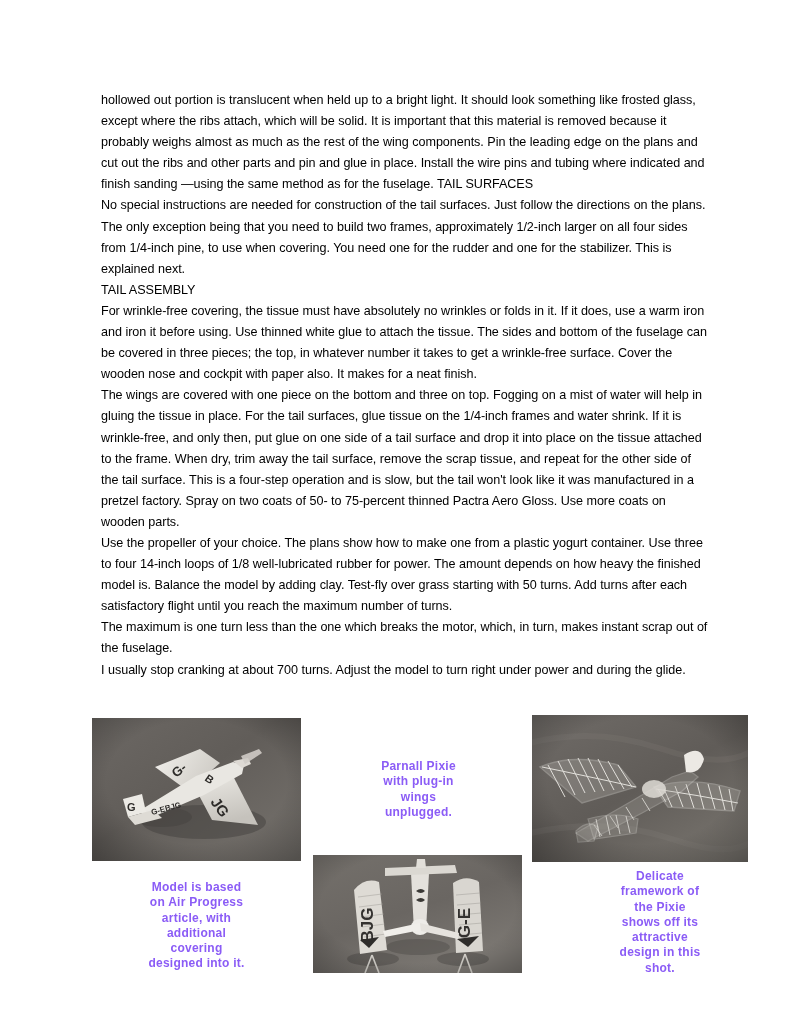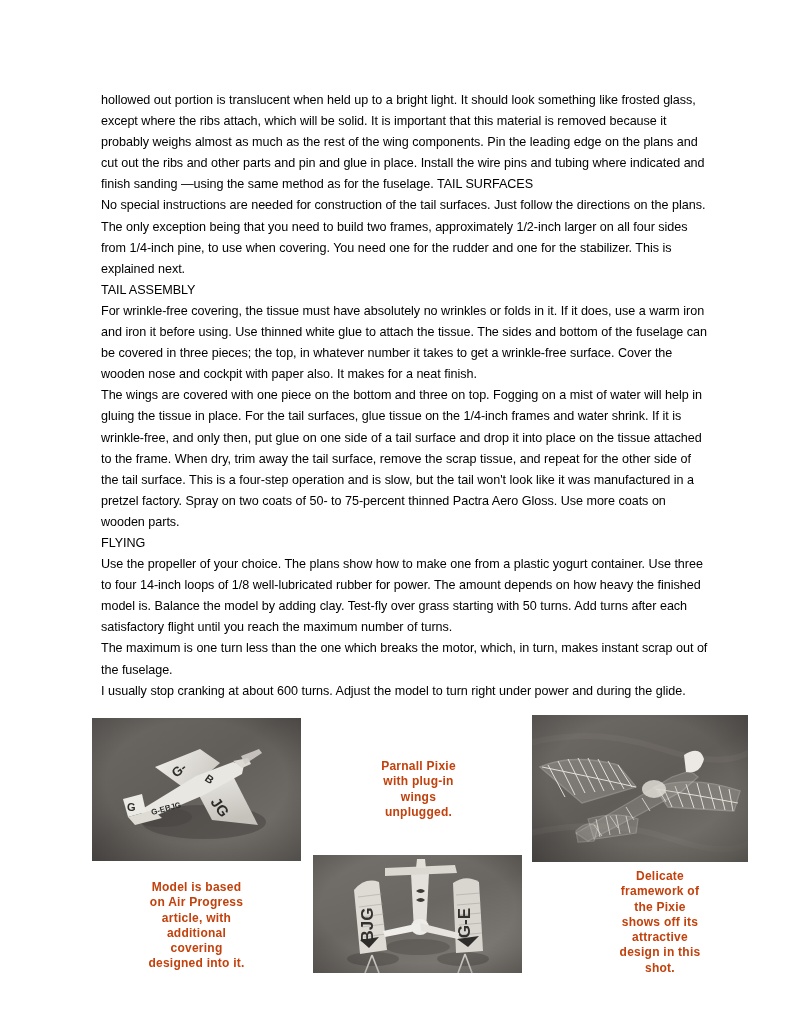--- a/index.html
+++ b/index.html
@@ -50,21 +50,21 @@
     background: #6e6a66;
   }
   .photo svg { display: block; width: 100%; height: 100%; }
 
   .caption {
     position: absolute;
     font-family: "Liberation Sans", sans-serif;
     font-size: 12px;
     font-weight: bold;
     line-height: 15.3px;
-    color: #c2410c;
+    color: #8b5cf6;
     text-align: center;
     letter-spacing: 0.25px;
     white-space: pre-line;
   }
 
   
   #photo-model-finished { left: 84px;  top: 718px; width: 209px; height: 143px; }
   #photo-wings-unplugged { left: 305px; top: 855px; width: 209px; height: 118px; }
   #photo-framework      { left: 524px; top: 715px; width: 216px; height: 147px; }
 
@@ -76,24 +76,23 @@
 <body>
 
 <div class="page">
 
   <div class="article">
     <p class="para">hollowed out portion is translucent when held up to a bright light. It should look something like frosted glass, except where the ribs attach, which will be solid. It is important that this material is removed because it probably weighs almost as much as the rest of the wing components. Pin the leading edge on the plans and cut out the ribs and other parts and pin and glue in place. Install the wire pins and tubing where indicated and finish sanding —using the same method as for the fuselage. TAIL SURFACES</p>
     <p class="para">No special instructions are needed for construction of the tail surfaces. Just follow the directions on the plans. The only exception being that you need to build two frames, approximately 1/2-inch larger on all four sides from 1/4-inch pine, to use when covering. You need one for the rudder and one for the stabilizer. This is explained next.</p>
     <p class="para">TAIL ASSEMBLY</p>
     <p class="para">For wrinkle-free covering, the tissue must have absolutely no wrinkles or folds in it. If it does, use a warm iron and iron it before using. Use thinned white glue to attach the tissue. The sides and bottom of the fuselage can be covered in three pieces; the top, in whatever number it takes to get a wrinkle-free surface. Cover the wooden nose and cockpit with paper also. It makes for a neat finish.</p>
     <p class="para">The wings are covered with one piece on the bottom and three on top. Fogging on a mist of water will help in gluing the tissue in place. For the tail surfaces, glue tissue on the 1/4-inch frames and water shrink. If it is wrinkle-free, and only then, put glue on one side of a tail surface and drop it into place on the tissue attached to the frame. When dry, trim away the tail surface, remove the scrap tissue, and repeat for the other side of the tail surface. This is a four-step operation and is slow, but the tail won't look like it was manufactured in a pretzel factory. Spray on two coats of 50- to 75-percent thinned Pactra Aero Gloss. Use more coats on wooden parts.</p>
-    <p class="para">FLYING</p>
     <p class="para">Use the propeller of your choice. The plans show how to make one from a plastic yogurt container. Use three to four 14-inch loops of 1/8 well-lubricated rubber for power. The amount depends on how heavy the finished model is. Balance the model by adding clay. Test-fly over grass starting with 50 turns. Add turns after each satisfactory flight until you reach the maximum number of turns.</p>
     <p class="para">The maximum is one turn less than the one which breaks the motor, which, in turn, makes instant scrap out of the fuselage.</p>
-    <p class="para">I usually stop cranking at about 600 turns. Adjust the model to turn right under power and during the glide.</p>
+    <p class="para">I usually stop cranking at about 700 turns. Adjust the model to turn right under power and during the glide.</p>
   </div>
 
   <div class="photos">
 
     <div class="photo" id="photo-model-finished">
       <svg viewBox="0 0 209 143" preserveAspectRatio="none" aria-hidden="true">
         <defs>
           <linearGradient id="bg1" x1="0" y1="0" x2="1" y2="1">
             <stop offset="0%" stop-color="#6c6864"></stop>
             <stop offset="45%" stop-color="#615d59"></stop>

